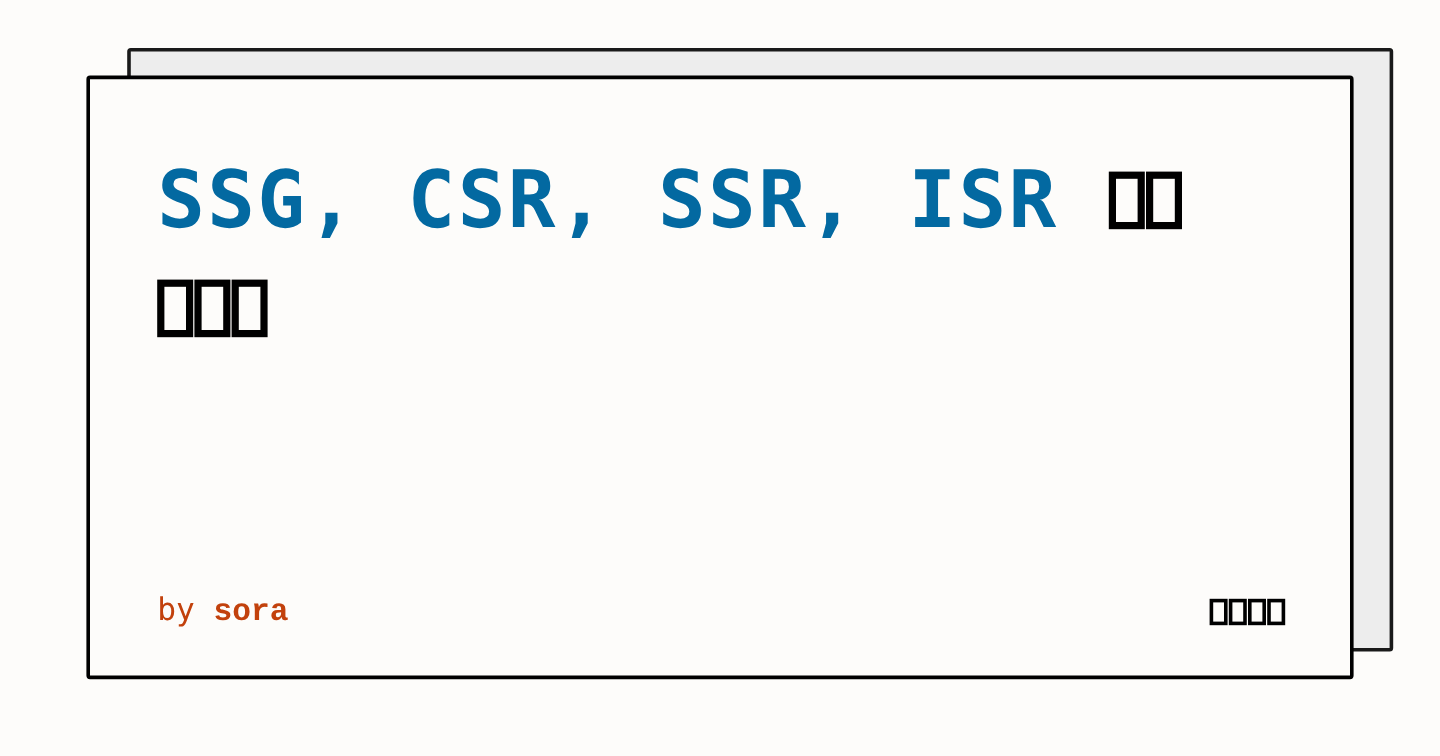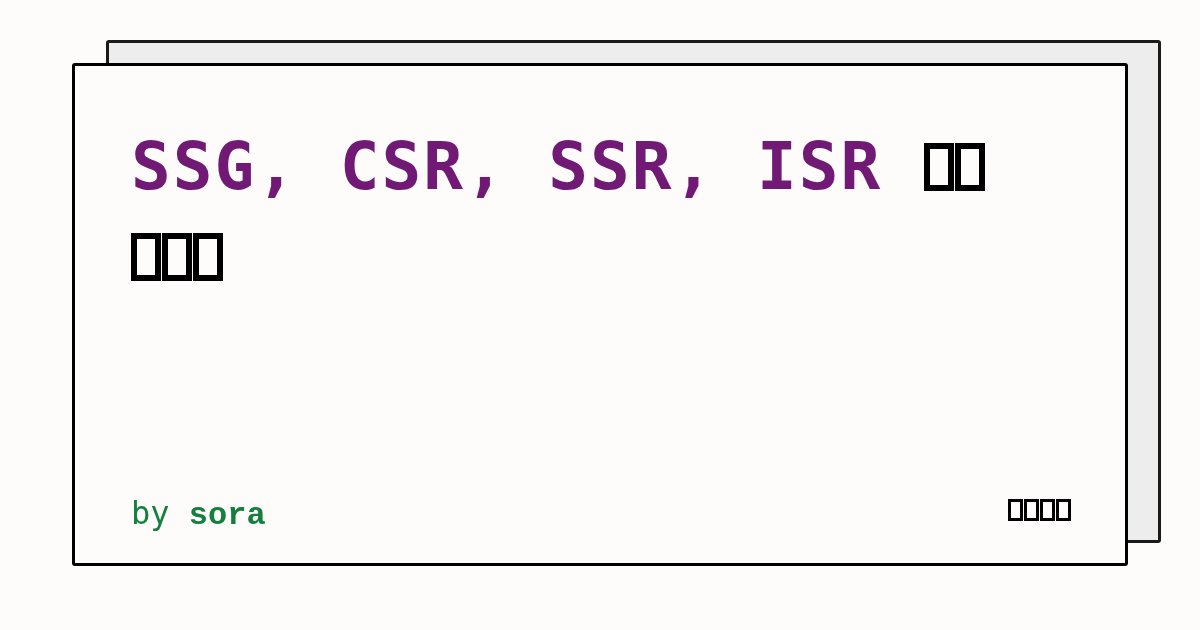--- a/index.html
+++ b/index.html
@@ -1,21 +1,21 @@
 <!DOCTYPE html>
 <html><head>
 <meta charset="utf-8">
 <style>
   html,body{margin:0;padding:0;}
   body{width:1200px;height:630px;background:#fdfcfa;position:relative;overflow:hidden;font-family:"DejaVu Sans Mono",monospace;}
   .back{position:absolute;left:106px;top:40px;width:1049px;height:497px;background:#ededed;border:3px solid #1a1a1a;border-radius:3px;}
   .card{position:absolute;left:72px;top:63px;width:1050px;height:497px;background:#fdfcfa;border:3px solid #000;border-radius:3px;}
-  .title{position:absolute;left:56px;top:56px;width:930px;font-family:"DejaVu Sans Mono",monospace;font-weight:bold;font-size:66px;line-height:90px;color:#701a75;letter-spacing:2px;}
+  .title{position:absolute;left:56px;top:56px;width:930px;font-family:"DejaVu Sans Mono",monospace;font-weight:bold;font-size:66px;line-height:90px;color:#0369a1;letter-spacing:2px;}
   .tofu{display:inline-block;width:30px;height:48px;border:6px solid #000;box-sizing:border-box;vertical-align:-2px;margin-right:1px;}
-  .author{position:absolute;left:56px;top:428px;font-size:32px;color:#15803d;}
+  .author{position:absolute;left:56px;top:428px;font-size:26px;color:#c2410c;}
   .author .by{font-family:"DejaVu Sans Mono",monospace;font-weight:normal;}
   .author .name{font-family:"Liberation Mono",monospace;font-weight:bold;}
   .site{position:absolute;right:54px;top:433px;display:flex;gap:1px;}
   .site .t{display:inline-block;width:15px;height:22px;border:3px solid #000;box-sizing:border-box;}
 </style>
 </head>
 <body>
 
 <div class="back"></div>
 <div class="card">

